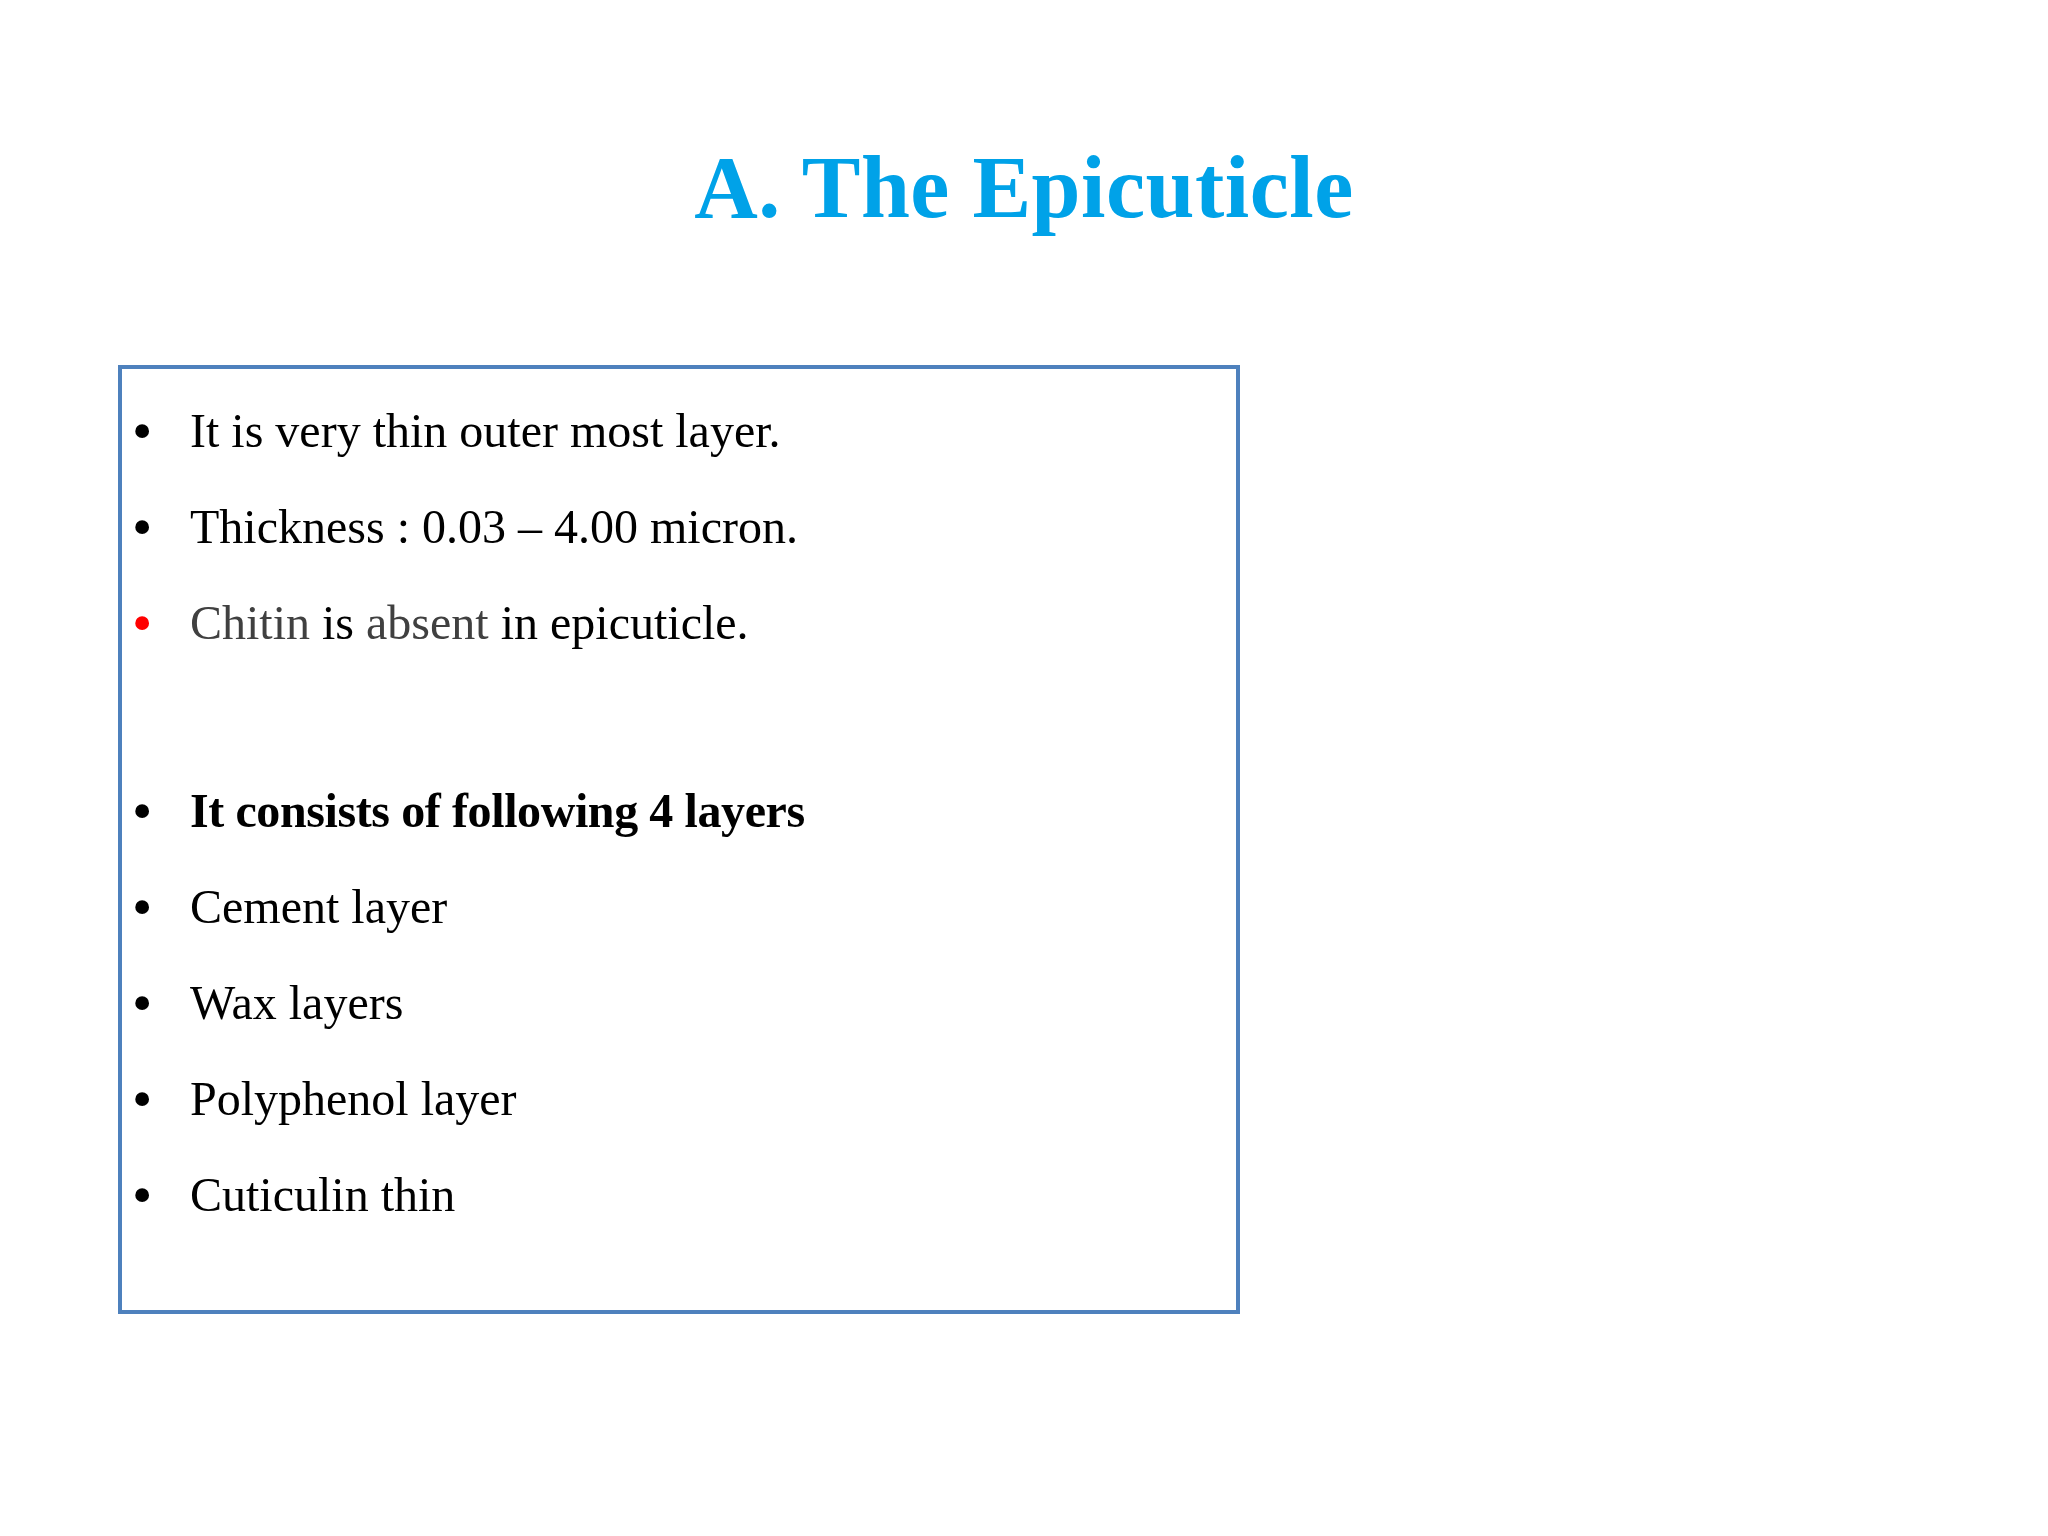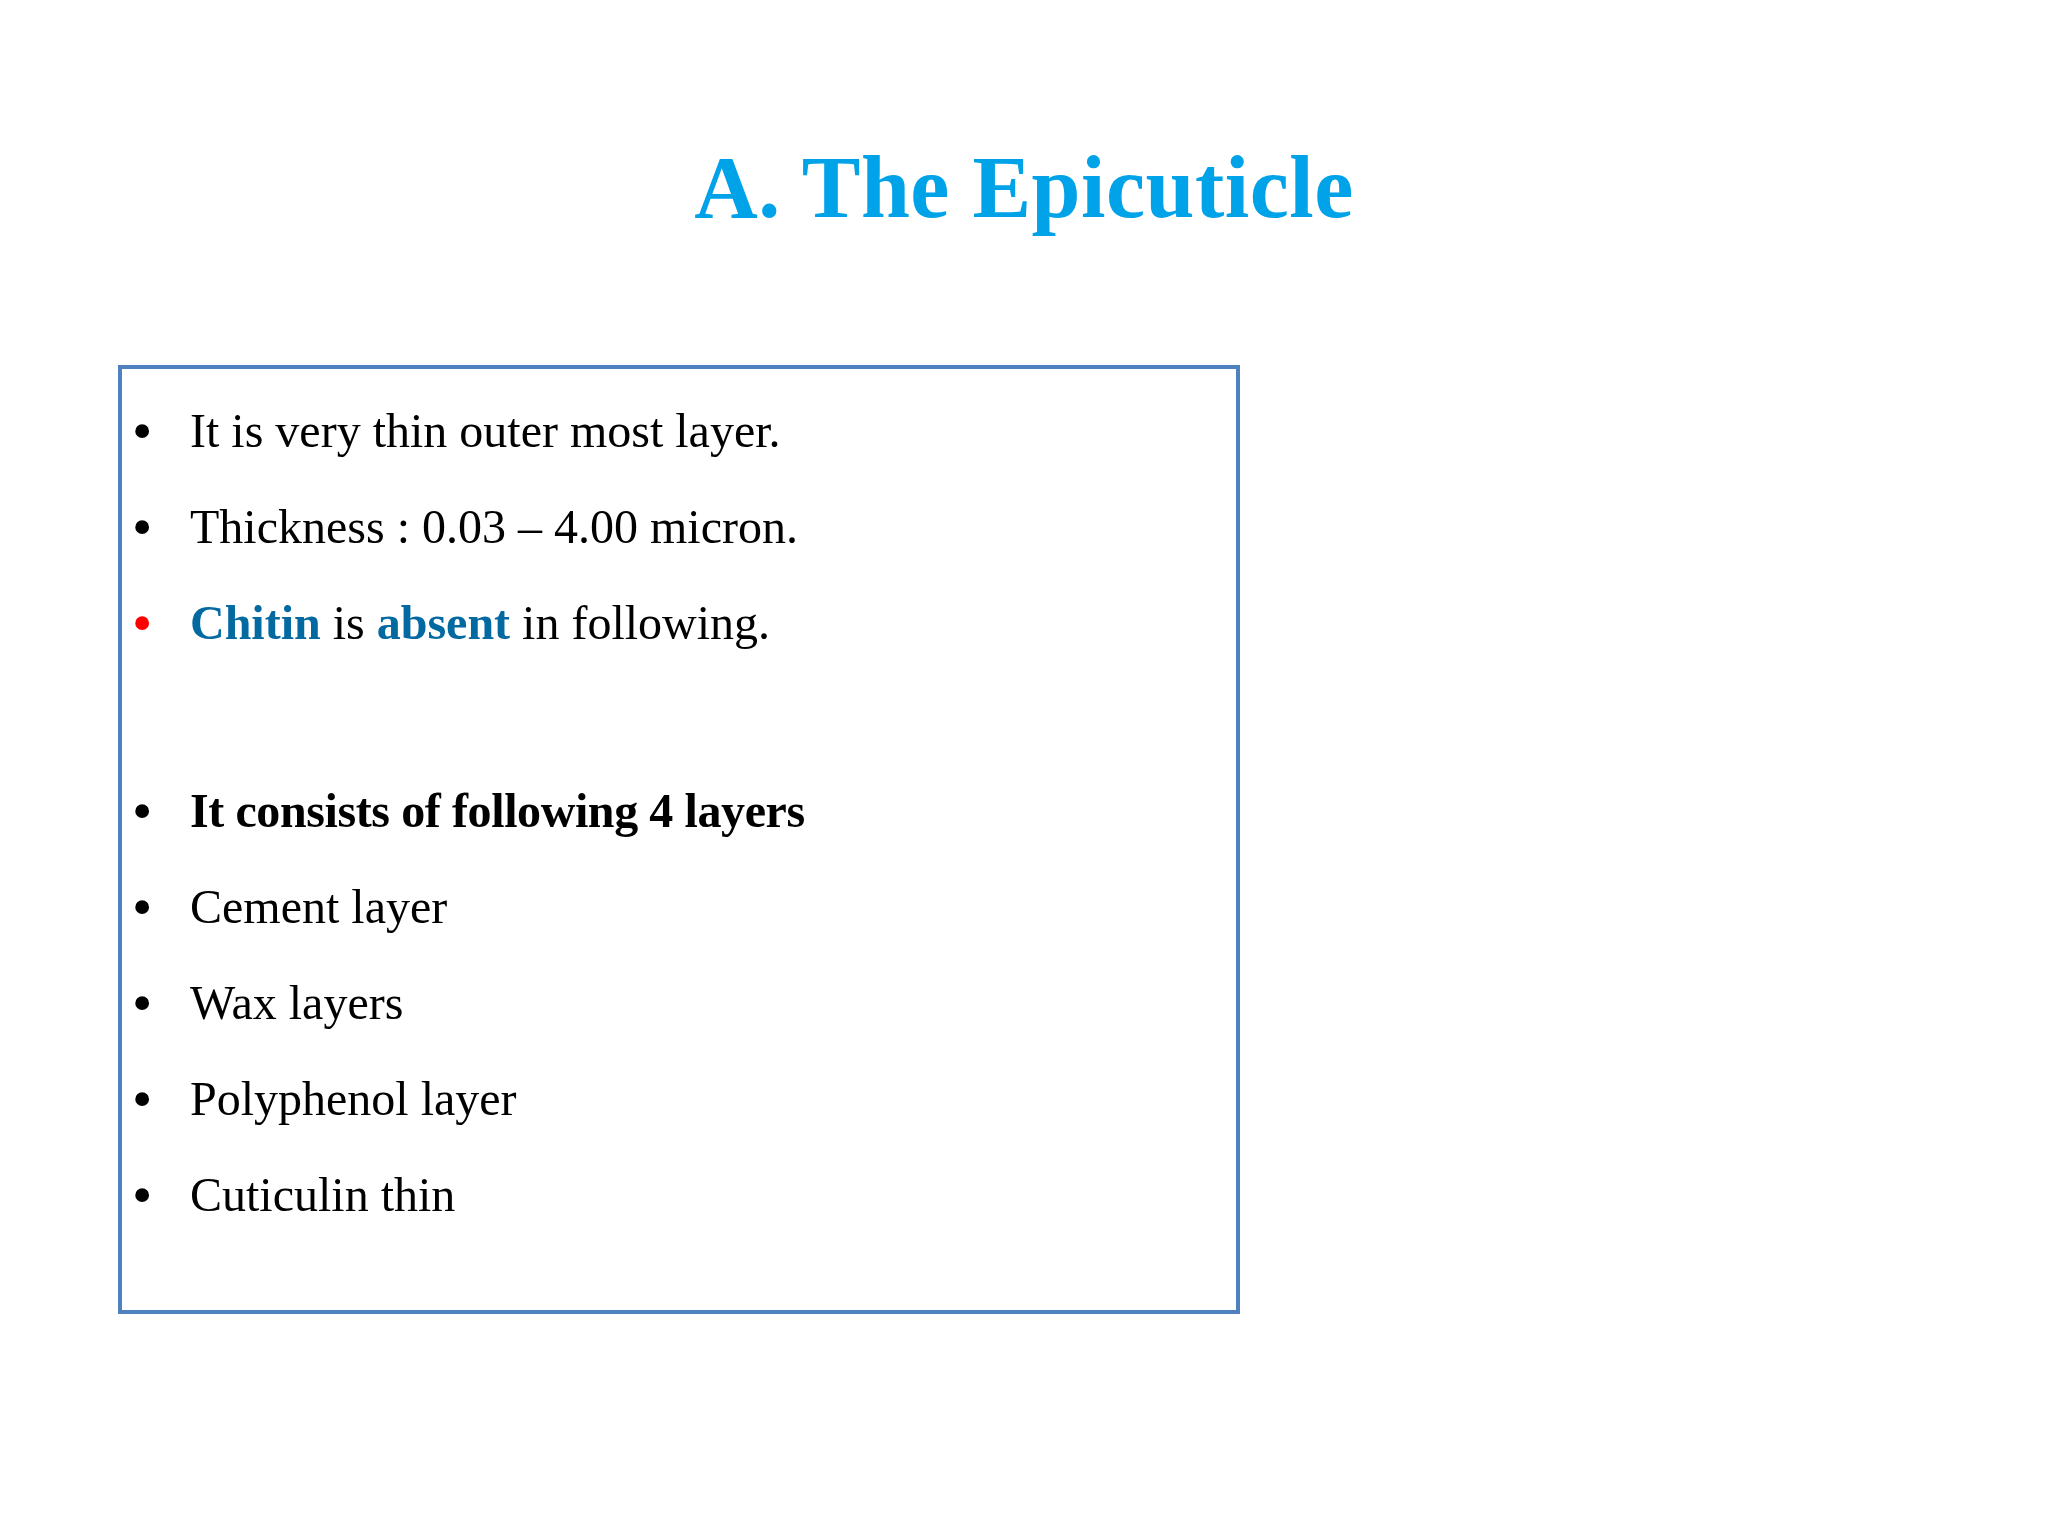--- a/index.html
+++ b/index.html
@@ -86,21 +86,21 @@
 
   .bullet-text {
     flex: 1 1 auto;
     font-family: "Liberation Serif", "DejaVu Serif", serif;
     font-size: 48px;
     line-height: 92px;
     color: #000000;
     white-space: nowrap;
   }
   .bullet-text.bold { font-weight: bold; letter-spacing: -0.4px; }
-  .bullet-text .kw-red { color: #0369a1; font-weight: bold; }
+  .bullet-text .kw-red { color: #404040; font-weight: normal; }
 
   
   .bullet-row.spacer { min-height: 92px; }
 </style>
 </head>
 <body>
 
 <div class="slide">
 
   <div class="slide-title">A. The Epicuticle</div>
@@ -115,21 +115,21 @@
       </li>
 
       <li class="bullet-row">
         <span class="bullet-mark">•</span>
         <span class="bullet-text">Thickness : 0.03 – 4.00 micron.</span>
       </li>
 
       <li class="bullet-row">
         <span class="bullet-mark red">•</span>
         <span class="bullet-text">
-          <span class="kw-red">Chitin</span><span> is </span><span class="kw-red">absent</span><span> in following.</span>
+          <span class="kw-red">Chitin</span><span> is </span><span class="kw-red">absent</span><span> in epicuticle.</span>
         </span>
       </li>
 
       <li class="bullet-row spacer">
         <span class="bullet-mark empty">&nbsp;</span>
         <span class="bullet-text"></span>
       </li>
 
       <li class="bullet-row">
         <span class="bullet-mark">•</span>

